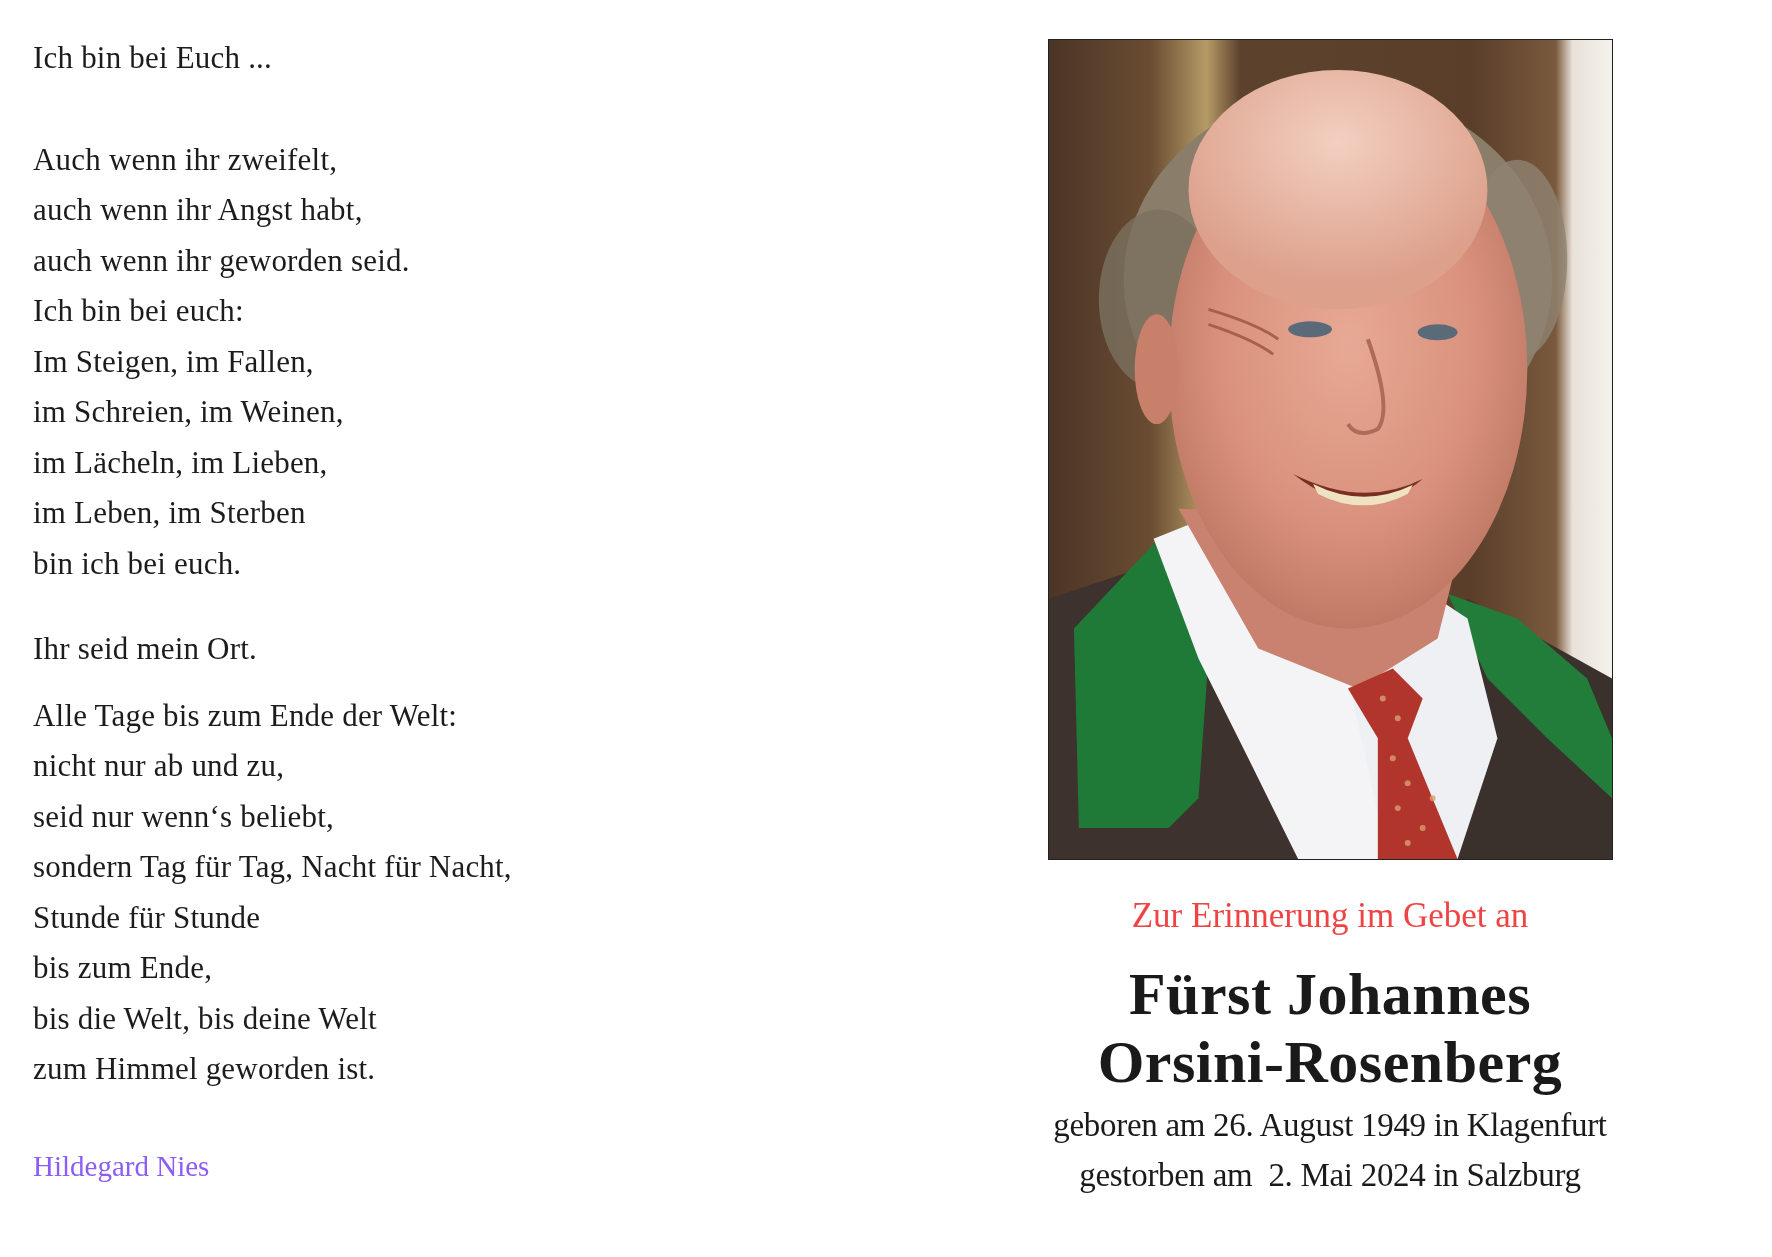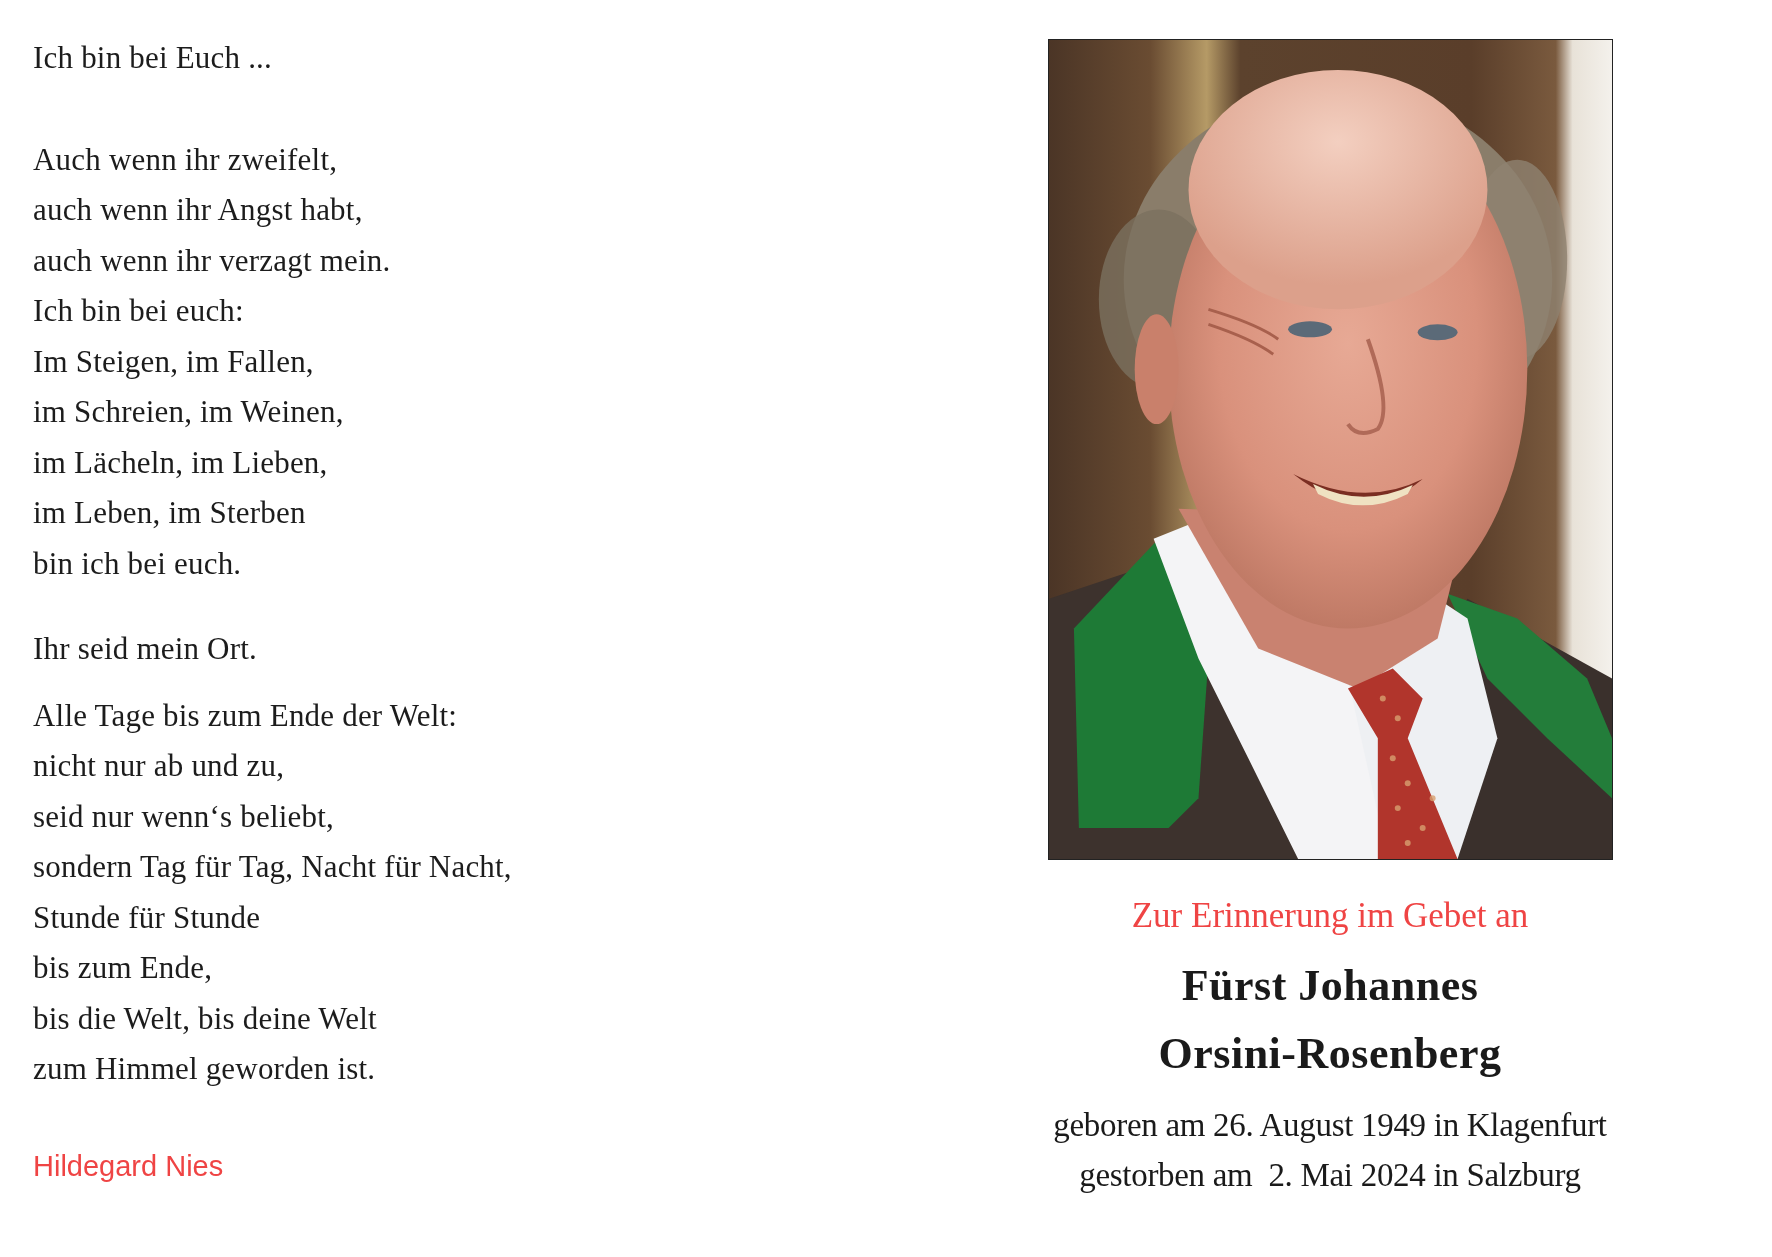--- a/index.html
+++ b/index.html
@@ -11,40 +11,40 @@
   .card { position: absolute; inset: 0; }
   .left-col { position: absolute; left: 33px; top: 0; width: 720px; }
   .line {
     position: absolute; left: 0; white-space: nowrap;
     font-family: "Liberation Serif", "DejaVu Serif", serif;
     font-size: 31px; line-height: 1; color: #1c1c1c;
     letter-spacing: 0.2px;
   }
   .author {
     position: absolute; left: 33px; top: 1150px;
-    font-family: Liberation Sans, sans-serif; font-size: 29px; color: #ef4444;
+    font-family: Liberation Serif, serif; font-size: 29px; color: #8b5cf6;
     white-space: nowrap;
   }
   .photo {
     position: absolute; left: 1048px; top: 39px; width: 565px; height: 821px;
     border: 1px solid #222; box-sizing: border-box; overflow: hidden;
     background: #4a3526;
   }
   .photo svg { display: block; width: 100%; height: 100%; }
   .right-col {
     position: absolute; left: 930px; width: 800px; text-align: center;
   }
   .memorial {
     position: absolute; left: 0; right: 0; top: 896px;
     font-family: "Liberation Serif", serif; font-size: 35px; color: #ef4444;
     white-space: nowrap;
   }
   .name {
     position: absolute; left: 0; right: 0;
-    font-family: "Liberation Serif", serif; font-size: 44px; font-weight: 600;
+    font-family: "Liberation Serif", serif; font-size: 60px; font-weight: 600;
     color: #1a1a1a; letter-spacing: 0.5px; white-space: nowrap;
   }
   .name-1 { top: 960px; }
   .name-2 { top: 1028px; }
   .dates {
     position: absolute; left: 0; right: 0;
     font-family: "Liberation Serif", serif; font-size: 33px; color: #1a1a1a;
     white-space: pre; letter-spacing: -0.3px;
   }
   .born { top: 1107px; }
@@ -53,21 +53,21 @@
 </head>
 <body>
 
 <div class="card">
 
   <div class="left-col">
     <div class="line" style="top:42px">Ich bin bei Euch ...</div>
 
     <div class="line" style="top:144px">Auch wenn ihr zweifelt,</div>
     <div class="line" style="top:194px">auch wenn ihr Angst habt,</div>
-    <div class="line" style="top:245px">auch wenn ihr verzagt mein.</div>
+    <div class="line" style="top:245px">auch wenn ihr geworden seid.</div>
     <div class="line" style="top:295px">Ich bin bei euch:</div>
     <div class="line" style="top:346px">Im Steigen, im Fallen,</div>
     <div class="line" style="top:396px">im Schreien, im Weinen,</div>
     <div class="line" style="top:447px">im Lächeln, im Lieben,</div>
     <div class="line" style="top:497px">im Leben, im Sterben</div>
     <div class="line" style="top:548px">bin ich bei euch.</div>
 
     <div class="line" style="top:633px">Ihr seid mein Ort.</div>
     <div class="line" style="top:700px">Alle Tage bis zum Ende der Welt:</div>
     <div class="line" style="top:750px">nicht nur ab und zu,</div>

